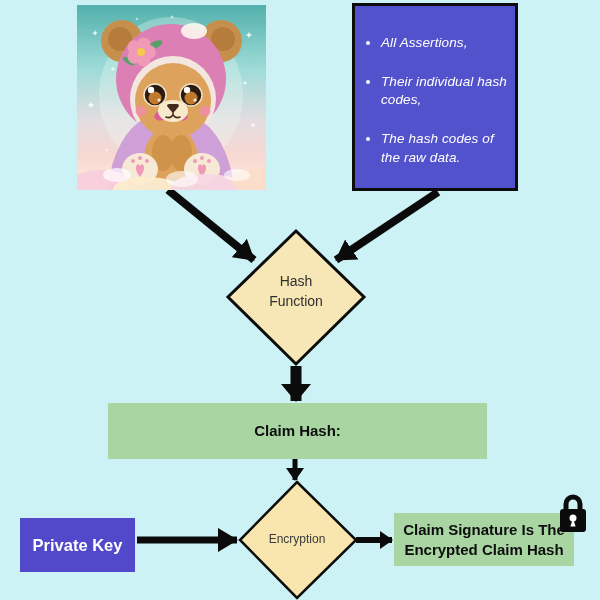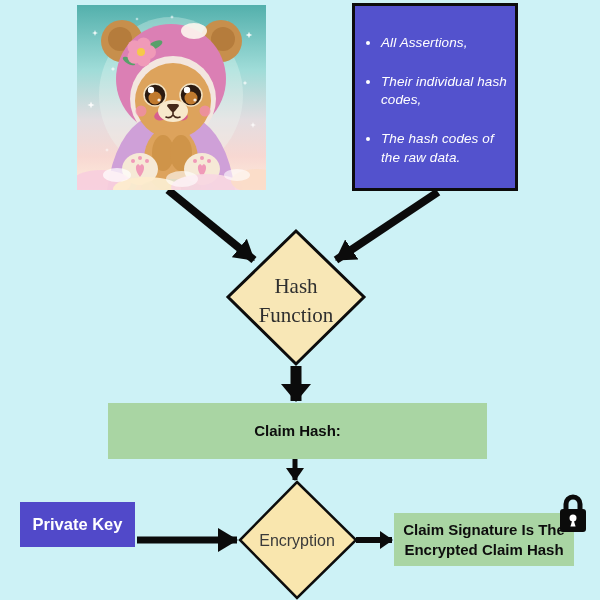--- a/index.html
+++ b/index.html
@@ -13,33 +13,33 @@
   .assertions-box{
     position:absolute;left:352px;top:3px;width:166px;height:188px;box-sizing:border-box;
     background:#5352cd;border:3px solid #0c0c0c;z-index:2;color:#ffffff;font-style:italic;
   }
   .assertions-box ul{list-style:disc;margin:0;padding:28px 8px 0 26px;}
   .assertions-box li{font-size:13.5px;line-height:1.38;margin-bottom:20px;letter-spacing:.1px;}
 
   .diamond-label{
     position:absolute;z-index:2;text-align:center;color:#2f2f2f;
   }
-  .hash-function-label{left:251px;top:272px;width:90px;font-size:21px;line-height:1.4;font-family:Liberation Serif, serif;}
-  .encryption-label{left:247px;top:532px;width:100px;font-size:16px;color:#3a3a3a;}
+  .hash-function-label{left:251px;top:272px;width:90px;font-size:14px;line-height:1.4;}
+  .encryption-label{left:247px;top:532px;width:100px;font-size:12px;color:#3a3a3a;}
 
   .claim-hash-box{
     position:absolute;left:108px;top:403px;width:379px;height:56px;z-index:2;
     background:#a9d5a3;display:flex;flex-direction:column;align-items:center;justify-content:center;
     color:#0d0d0d;font-weight:bold;
   }
   .claim-hash-box .title{font-size:15px;line-height:1.3;}
   .claim-hash-box .value{font-size:15.5px;line-height:1.3;white-space:nowrap;}
 
   .private-key-box{
-    position:absolute;left:20px;top:502px;width:115px;height:45px;z-index:2;
+    position:absolute;left:20px;top:518px;width:115px;height:54px;z-index:2;
     background:#5149c9;display:flex;align-items:center;justify-content:center;
     color:#ffffff;font-weight:bold;font-size:16.5px;
   }
 
   .claim-signature-box{
     position:absolute;left:394px;top:513px;width:180px;height:53px;z-index:2;
     background:#a9d5a3;display:flex;align-items:center;justify-content:center;
     color:#0d0d0d;font-weight:bold;font-size:15px;line-height:1.3;text-align:center;
   }
 

